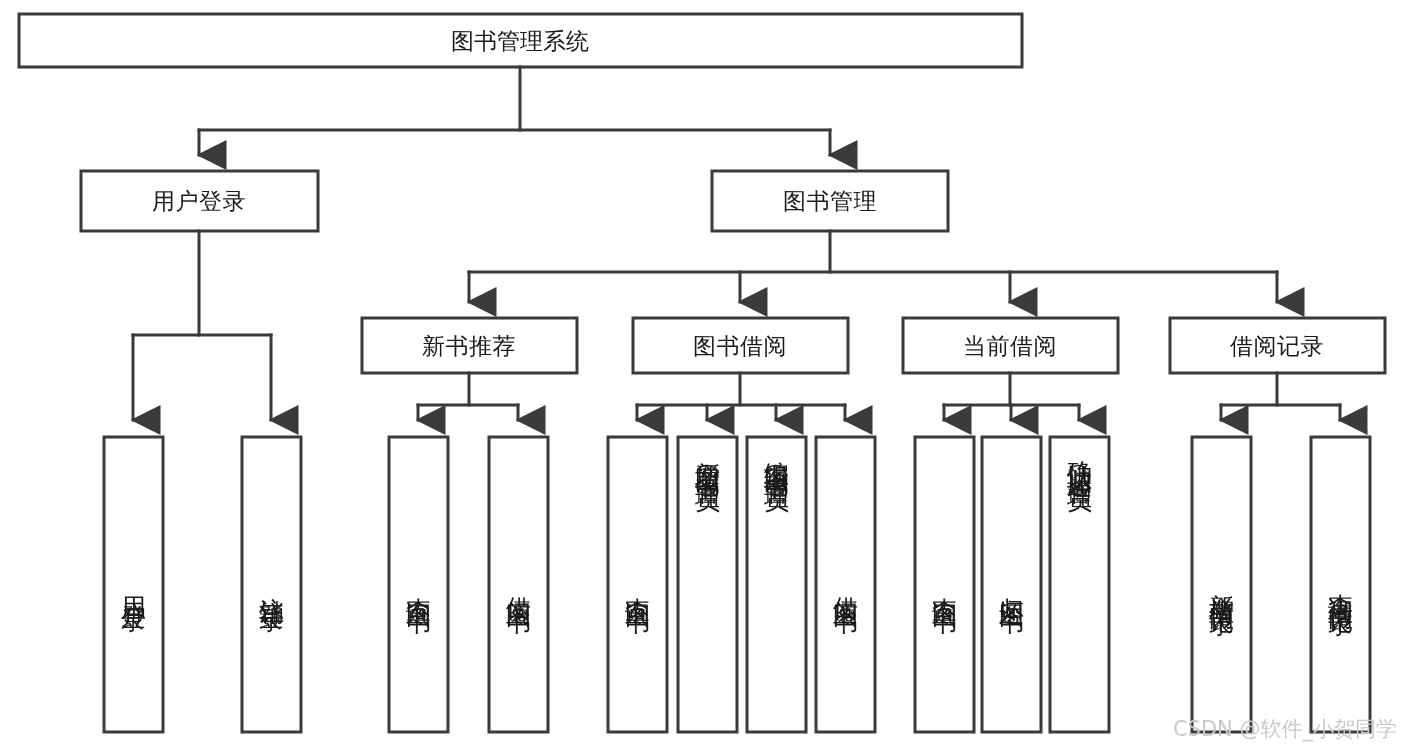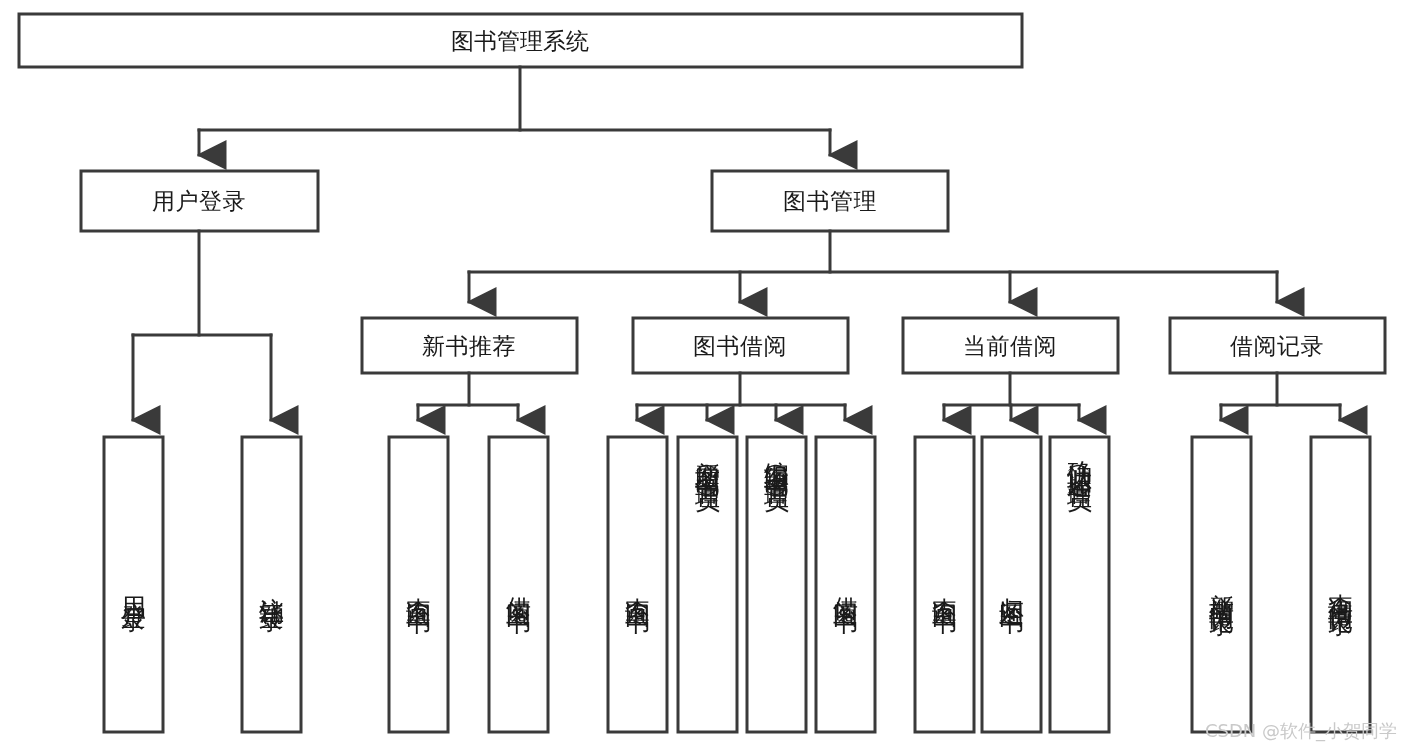--- a/index.html
+++ b/index.html
@@ -71,21 +71,21 @@
     line-height: 1;
     color: #1a1a1a;
     letter-spacing: 4px;
     white-space: nowrap;
   }
   .watermark {
     position: absolute;
     right: 8px;
     bottom: 4px;
     font-family: "DejaVu Sans", "Liberation Sans", sans-serif;
-    font-size: 18px;
+    font-size: 21px;
     color: #c9c9c9;
     white-space: nowrap;
     pointer-events: none;
   }
 </style>
 </head>
 <body>
 
 <div id="diagram-root">
 

